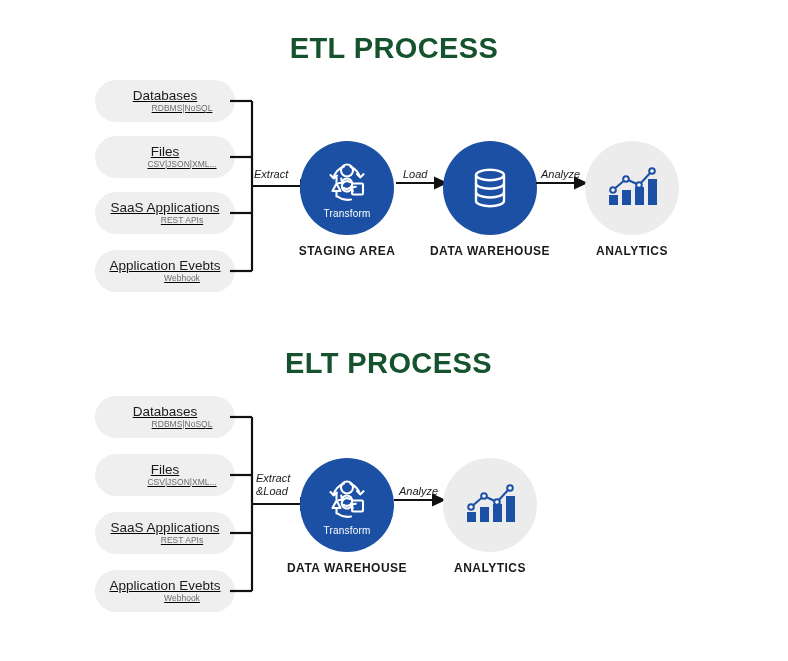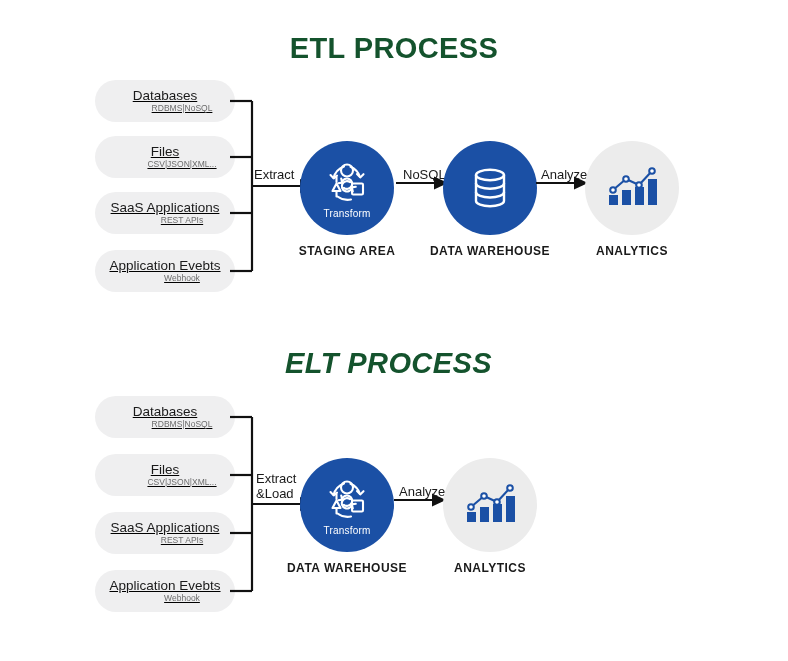--- a/index.html
+++ b/index.html
@@ -82,24 +82,25 @@
   .transform-label {
     font-size: 10px;
     color: #ffffff;
     letter-spacing: 0.2px;
     margin-top: 2px;
   }
 
   
   .arrow-label {
     position: absolute;
-    font-size: 13px;
+    font-size: 11px;
     color: #1a1a1a;
     line-height: 1.15;
     white-space: pre-line;
+    font-style: italic;
   }
 </style>
 </head>
 <body>
 
 <div class="page">
 
   <div class="section" style="top:0;height:330px;">
 
     <div class="section-title" style="position:absolute;left:0;top:32px;width:788px;">ETL PROCESS</div>
@@ -160,21 +161,21 @@
         </svg>
         <span class="transform-label">Transform</span>
       </div>
       <div class="node-caption" style="top:103px;">STAGING AREA</div>
     </div>
 
     <svg class="bracket" style="left:396px;top:175px;" width="52" height="16" viewBox="0 0 52 16">
       <path d="M0,8 L38,8" stroke="#111111" stroke-width="2.2" fill="none"></path>
       <polygon points="38,1.5 52,8 38,14.5" fill="#111111"></polygon>
     </svg>
-    <div class="arrow-label" style="left:403px;top:168px;">NoSQL</div>
+    <div class="arrow-label" style="left:403px;top:168px;">Load</div>
 
     <div class="node" style="left:443px;top:141px;">
       <div class="circle blue" style="width:94px;height:94px;">
         <svg width="44" height="48" viewBox="0 0 44 48">
           <g fill="none" stroke="#ffffff" stroke-width="2.4" stroke-linecap="round" stroke-linejoin="round">
             <ellipse cx="22" cy="11" rx="14" ry="5.2"></ellipse>
             <path d="M8,11 L8,37 A14,5.2 0 0 0 36,37 L36,11"></path>
             <path d="M8,19.5 A14,5.2 0 0 0 36,19.5"></path>
             <path d="M8,28.3 A14,5.2 0 0 0 36,28.3"></path>
           </g>
@@ -206,21 +207,21 @@
             <circle cx="48" cy="6" r="2.8"></circle>
           </g>
         </svg>
       </div>
       <div class="node-caption" style="top:103px;">ANALYTICS</div>
     </div>
   </div>
 
   <div class="section" style="top:318px;height:343px;">
 
-    <div class="section-title" style="position:absolute;left:0;top:29px;width:777px;font-style:italic;">ELT PROCESS</div>
+    <div class="section-title" style="position:absolute;left:0;top:29px;width:777px;">ELT PROCESS</div>
 
     <div class="sources" style="top:0;">
       <div class="pill" style="top:78px;">
         <span class="pill-title">Databases</span>
         <span class="pill-sub">RDBMS|NoSQL</span>
       </div>
       <div class="pill" style="top:136px;">
         <span class="pill-title">Files</span>
         <span class="pill-sub">CSV|JSON|XML...</span>
       </div>

